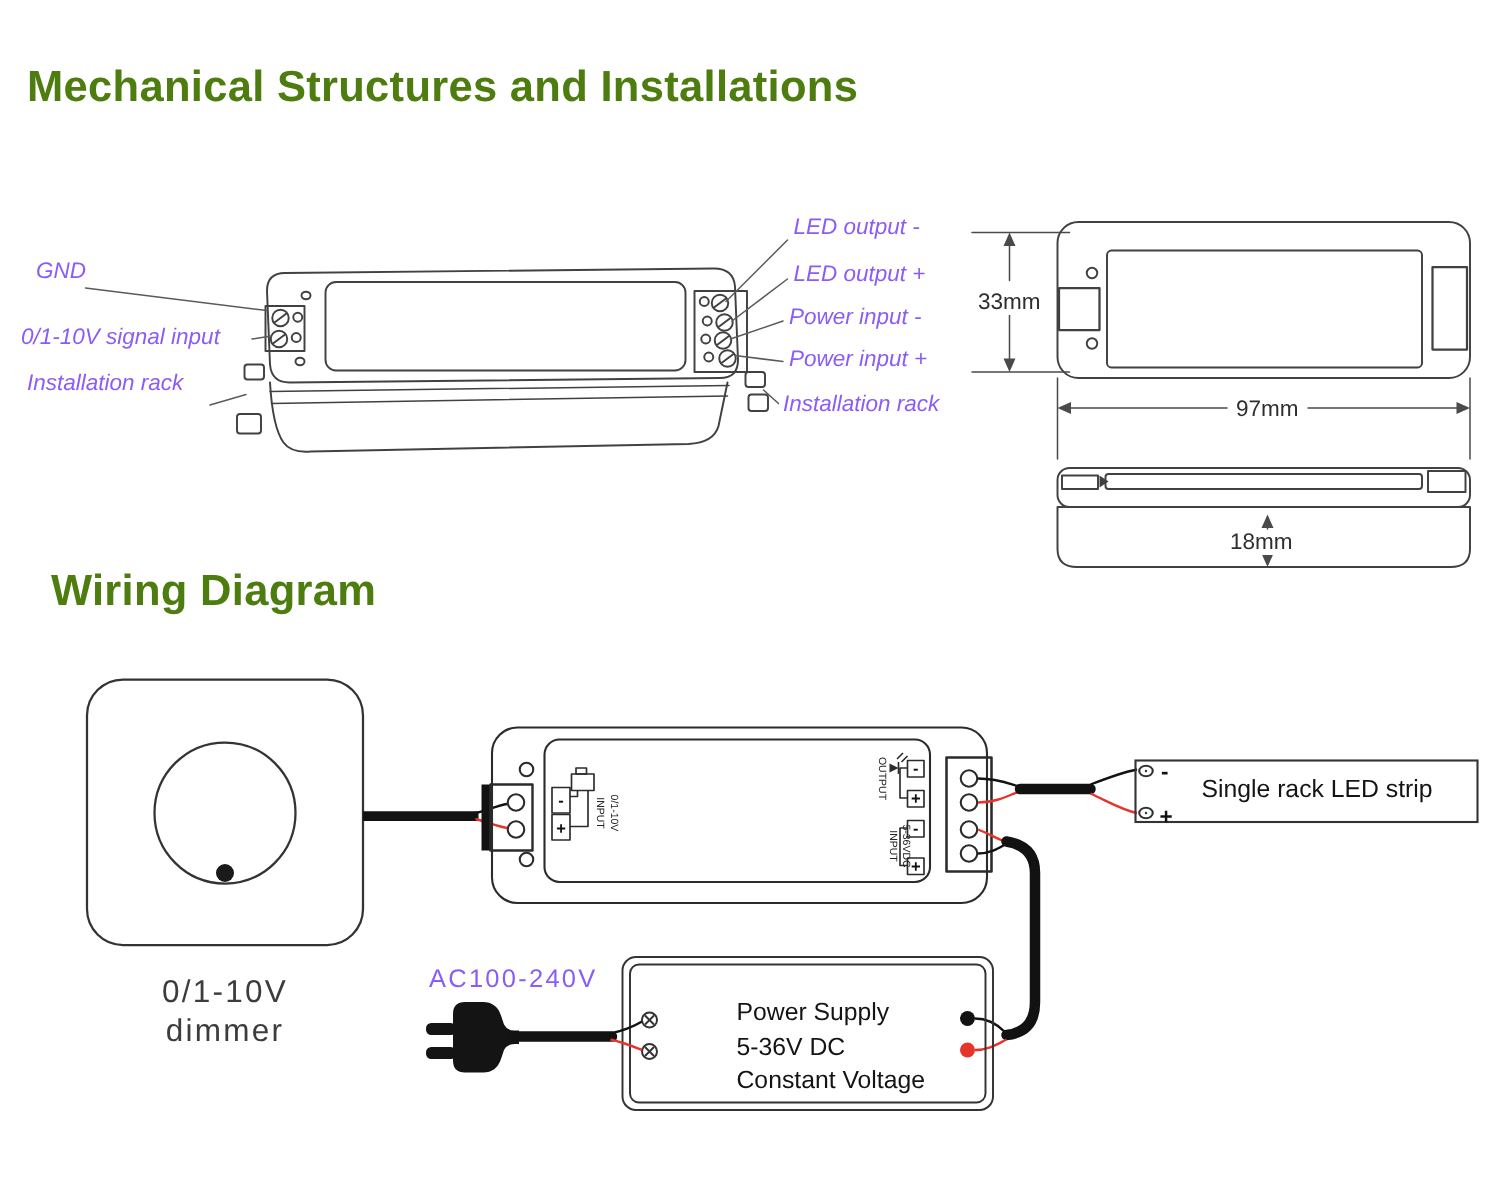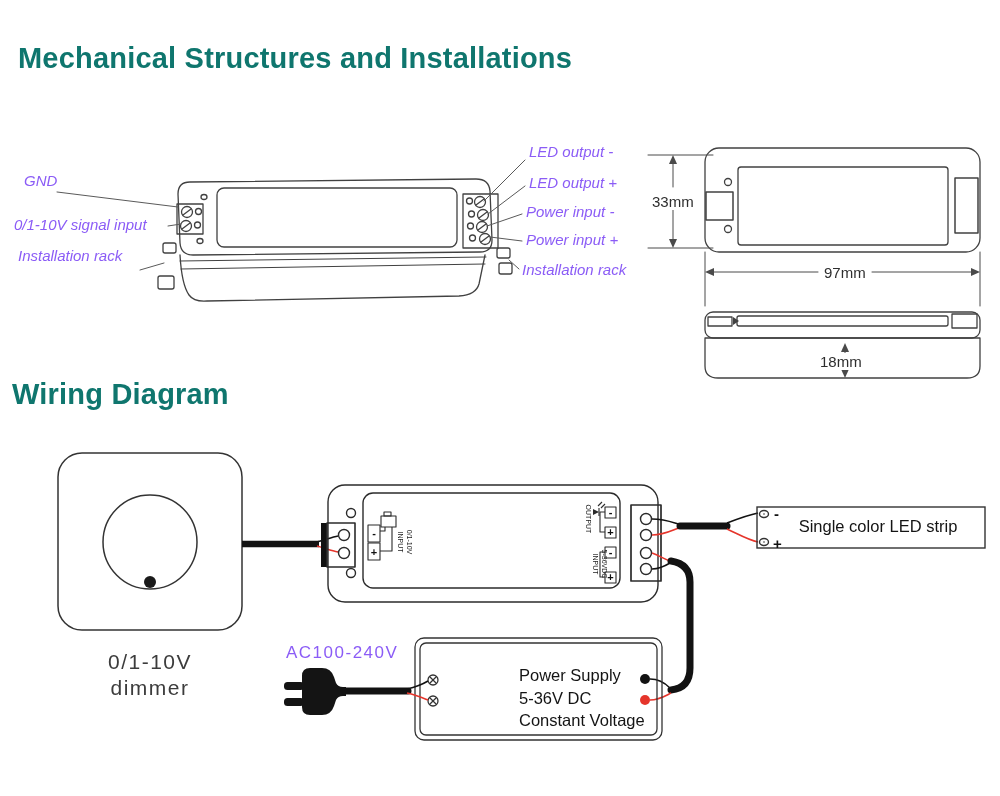--- a/index.html
+++ b/index.html
@@ -1,34 +1,34 @@
 <!DOCTYPE html>
 <html><head>
 <meta charset="utf-8">
 <style>
   html,body{margin:0;padding:0;background:#fff;}
   #canvas{position:relative;width:1000px;height:796px;background:#ffffff;overflow:hidden;
           font-family:"Liberation Sans","DejaVu Sans",sans-serif;}
   .abs{position:absolute;}
-  .sec-title{font-size:29px;font-weight:bold;color:#0f766e;letter-spacing:0.2px;white-space:nowrap;}
+  .sec-title{font-size:29px;font-weight:bold;color:#4d7c0f;letter-spacing:0.2px;white-space:nowrap;}
   .lbl{font-size:15px;color:#8b5cf6;white-space:nowrap;font-style:italic;}
   .dim{font-size:15px;color:#2e2e2e;white-space:nowrap;background:#fff;padding:0 2px;text-align:right;}
   .geo{color:#3c3c3c;letter-spacing:1.5px;white-space:nowrap;}
   .gray{color:#8b5cf6;}
-  .psu-line{font-size:16.5px;color:#141414;line-height:22.5px;white-space:nowrap;margin-left:28px;}
+  .psu-line{font-size:16.5px;color:#141414;line-height:22.5px;white-space:nowrap;}
   svg{position:absolute;left:0;}
   svg text{font-family:"Liberation Sans","DejaVu Sans",sans-serif;}
 </style>
 </head>
 <body>
 
 <div id="canvas">
 
   <div class="abs sec-title" style="left:18px;top:42px;">Mechanical Structures and Installations</div>
-  <div class="abs sec-title" style="left:12px;top:378px;">Wiring Diagram</div>
+  <div class="abs sec-title" style="left:34px;top:378px;">Wiring Diagram</div>
 
   <svg class="abs" style="top:130px;" width="1000" height="260" viewBox="0 0 1000 260">
     <g stroke="#414141" fill="none" stroke-width="1.3" stroke-linecap="round" stroke-linejoin="round">
 
       <g>
         <path d="M190,52 L476,49 Q489,49 490,61 L492,110 Q492,122 480,122 L193,125 Q181,125 180,113 L178,64 Q178,52 190,52 Z"></path>
         <rect x="217" y="58" width="240" height="59" rx="7"></rect>
 
         <path d="M180,125 C181,142 184,158 189,165 Q194,172 207,171 L459,166 Q476,165 479,154 L485,125"></path>
         <path d="M180,131 L486,127" stroke-width="1"></path>
@@ -267,15 +267,15 @@
       <path d="M407,263 C416,265 423,268 428,270" stroke="#e5352b" stroke-width="1.6" fill="none"></path>
     </g>
   </svg>
 
   <div class="abs geo" style="left:58px;top:650px;width:184px;text-align:center;font-size:21px;">0/1-10V</div>
   <div class="abs geo" style="left:58px;top:676px;width:184px;text-align:center;font-size:21px;">dimmer</div>
   <div class="abs geo gray" style="left:286px;top:643px;font-size:17px;">AC100-240V</div>
   <div class="abs psu-line" style="left:491px;top:664px;">Power Supply</div>
   <div class="abs psu-line" style="left:491px;top:687px;">5-36V DC</div>
   <div class="abs psu-line" style="left:491px;top:709px;">Constant Voltage</div>
-  <div class="abs" style="left:772px;top:517px;width:212px;text-align:center;font-size:16.5px;color:#141414;white-space:nowrap;">Single color LED strip</div>
+  <div class="abs" style="left:772px;top:517px;width:212px;text-align:center;font-size:16.5px;color:#141414;white-space:nowrap;">Single rack LED strip</div>
 
 </div>
 
 </body></html>

